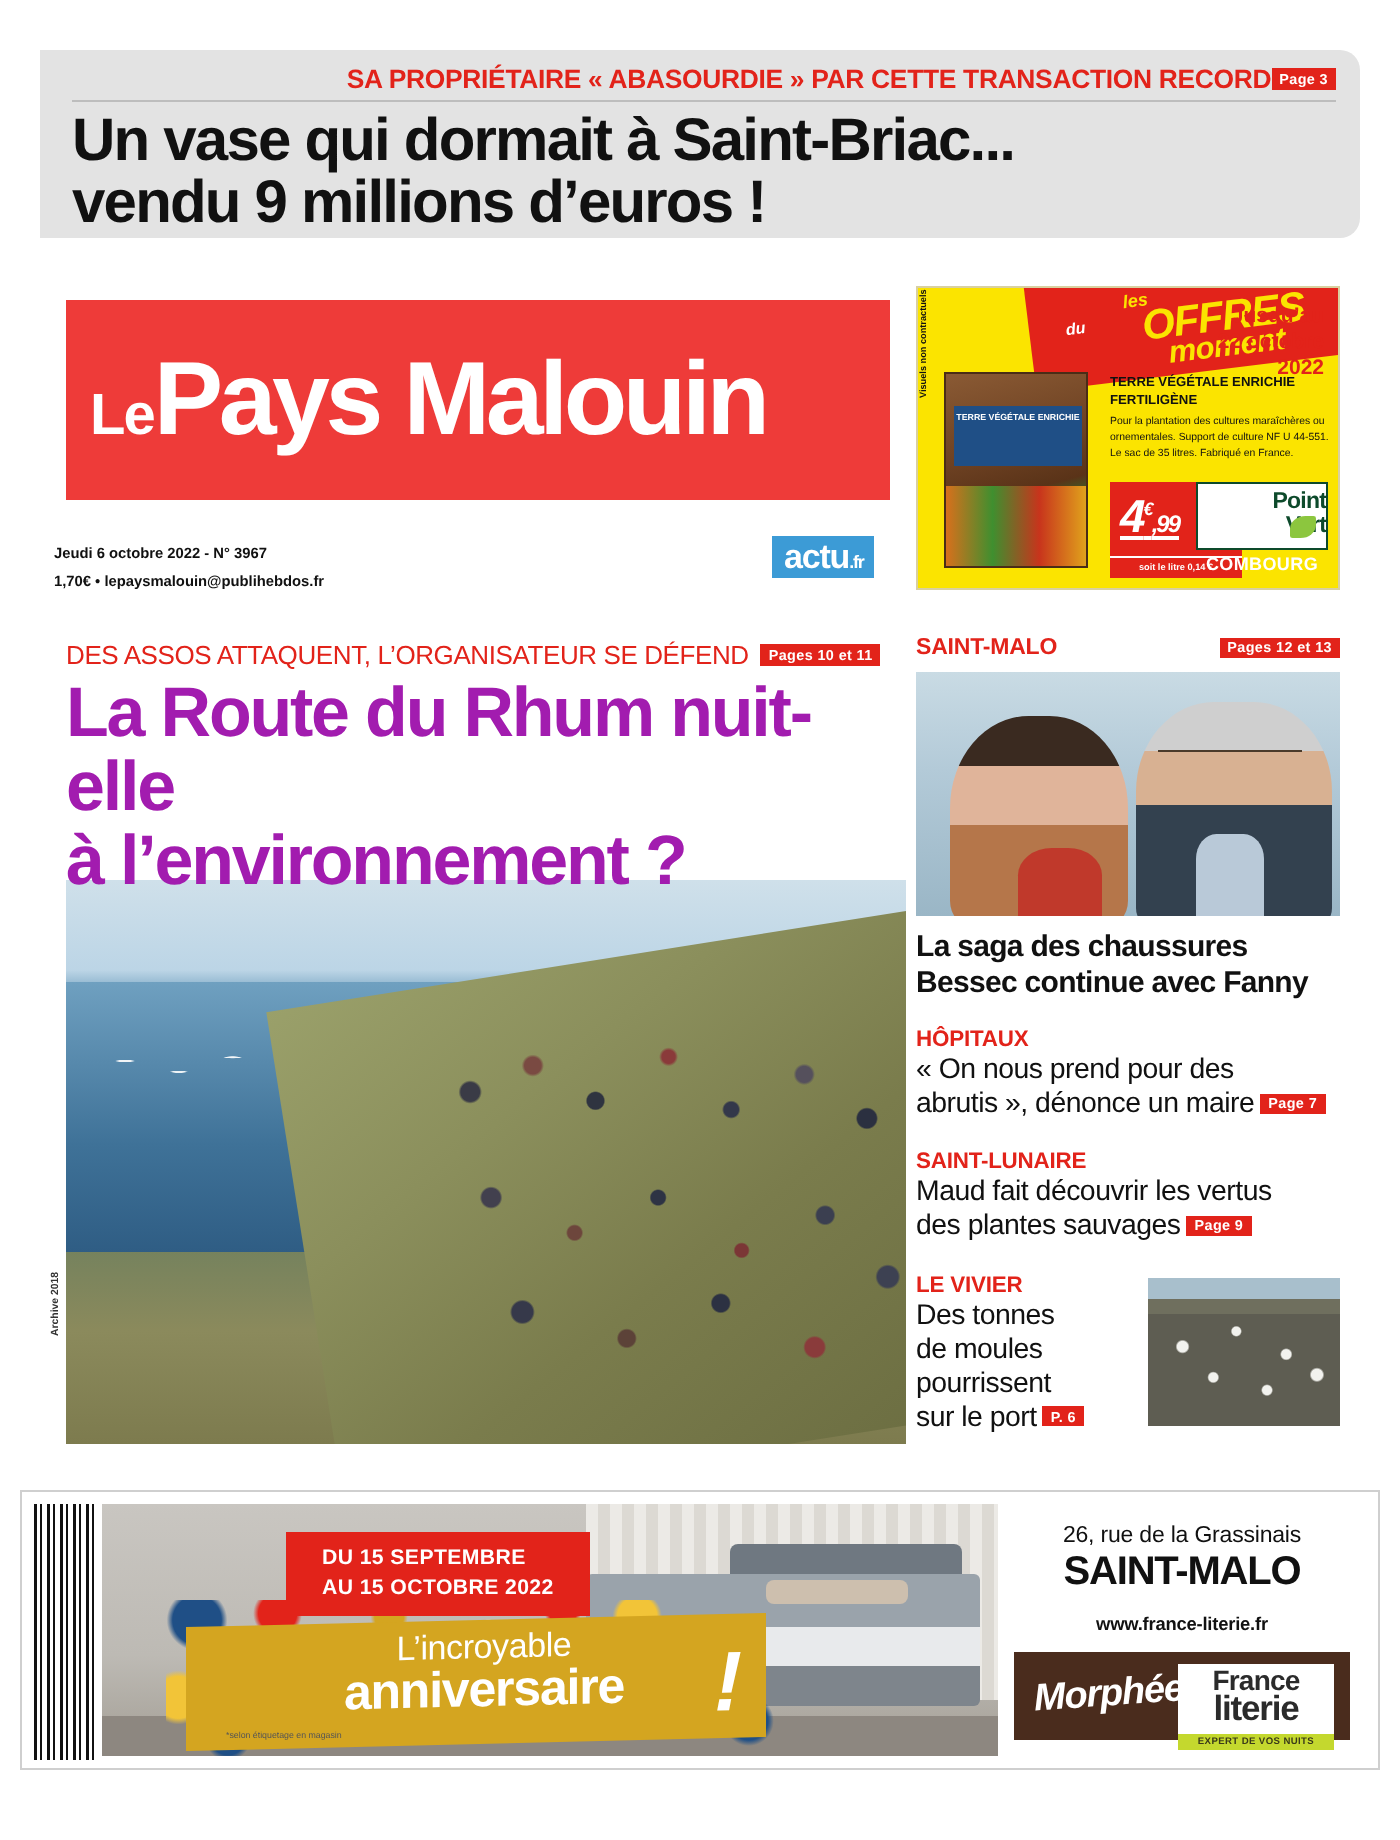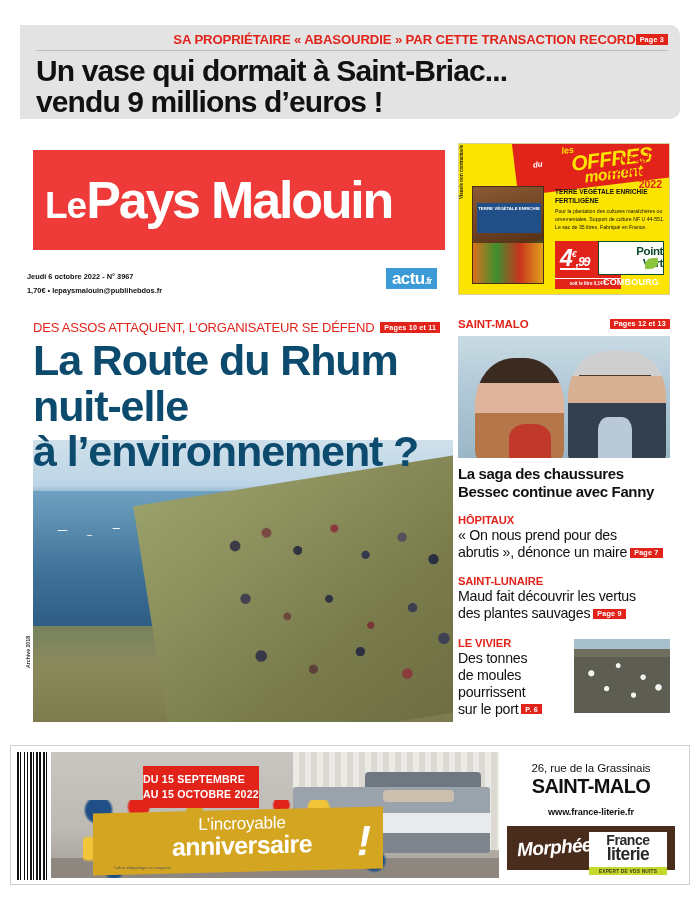--- a/index.html
+++ b/index.html
@@ -47,21 +47,21 @@
     width: 412px; height: 100px;
     background: #ee3b39;
     display: flex; align-items: center;
   }
   .logo-text {
     color: #fff; font-weight: bold; font-size: 52px;
     letter-spacing: -2.2px; padding-left: 12px;
     font-family: "Liberation Sans", sans-serif;
     white-space: nowrap;
   }
-  .logo-le { font-size: 37px; letter-spacing: -1px; }
+  .logo-le { font-size: 29px; letter-spacing: -1px; }
 
   .mast-info {
     position: absolute; left: 27px; top: 270px;
     font-size: 7.4px; font-weight: bold; color: #111; line-height: 1.85;
   }
   .actu-logo {
     position: absolute; left: 386px; top: 268px;
     background: #3c9bd6; color: #fff;
     padding: 2px 5px 2px 6px;
     font-weight: bold; font-size: 17px; letter-spacing: -0.6px;
@@ -157,22 +157,22 @@
   .main-kicker-row {
     position: absolute; left: 33px; top: 320px; width: 418px;
     display: flex; align-items: center; gap: 6px;
   }
   .main-kicker {
     color: #e2231a; font-weight: normal; font-size: 13px;
     letter-spacing: -0.2px; white-space: nowrap;
   }
   .main-title {
     position: absolute; left: 33px; top: 338px; width: 420px;
-    font-size: 43px; font-weight: bold; line-height: 1.06;
-    color: #0c4a6e; letter-spacing: -1.1px; z-index: 3;
+    font-size: 35px; font-weight: bold; line-height: 1.06;
+    color: #a21caf; letter-spacing: -1.1px; z-index: 3;
   }
   .main-photo {
     position: absolute; left: 33px; top: 440px;
     width: 420px; height: 282px; overflow: hidden;
     background: linear-gradient(180deg,#cfe0ea 0%,#bcd5e6 16%,#7ba7c4 20%,#4f86ad 34%,#4b7fa6 45%,#6d7f5e 60%,#8b8a5c 80%,#7d7b4e 100%);
   }
   .sea {
     position:absolute; left:0; top:18%; width:62%; height:48%;
     background: linear-gradient(180deg,#6fa0c0,#3f7298 60%,#2f5d84);
   }
@@ -313,21 +313,21 @@
     position:absolute; right:10%; top:30%; width:16%; height:10%;
     background:#cdbfae; border-radius:4px;
   }
   .ad-floor {
     position:absolute; left:0; bottom:0; width:100%; height:16%;
     background:#8d8780;
   }
   .ad-redbox {
     position: absolute; left: 92px; top: 14px;
     background: #e2231a; color: #fff; font-weight: bold;
-    font-size: 10.6px; line-height: 1.42; padding: 6px 0;
+    font-size: 10.6px; line-height: 1.42; padding: 6px 18px;
     letter-spacing: .2px;
   }
   .ad-gold {
     position: absolute; left: 42px; top: 58px; width: 290px; height: 62px;
     background: #d4a520; transform: skewY(-1.4deg);
   }
   .ad-gold-txt {
     position: absolute; left: 46px; top: 58px; width: 290px; height: 62px;
     color: #fff; text-align: center; transform: skewY(-1.4deg);
   }

